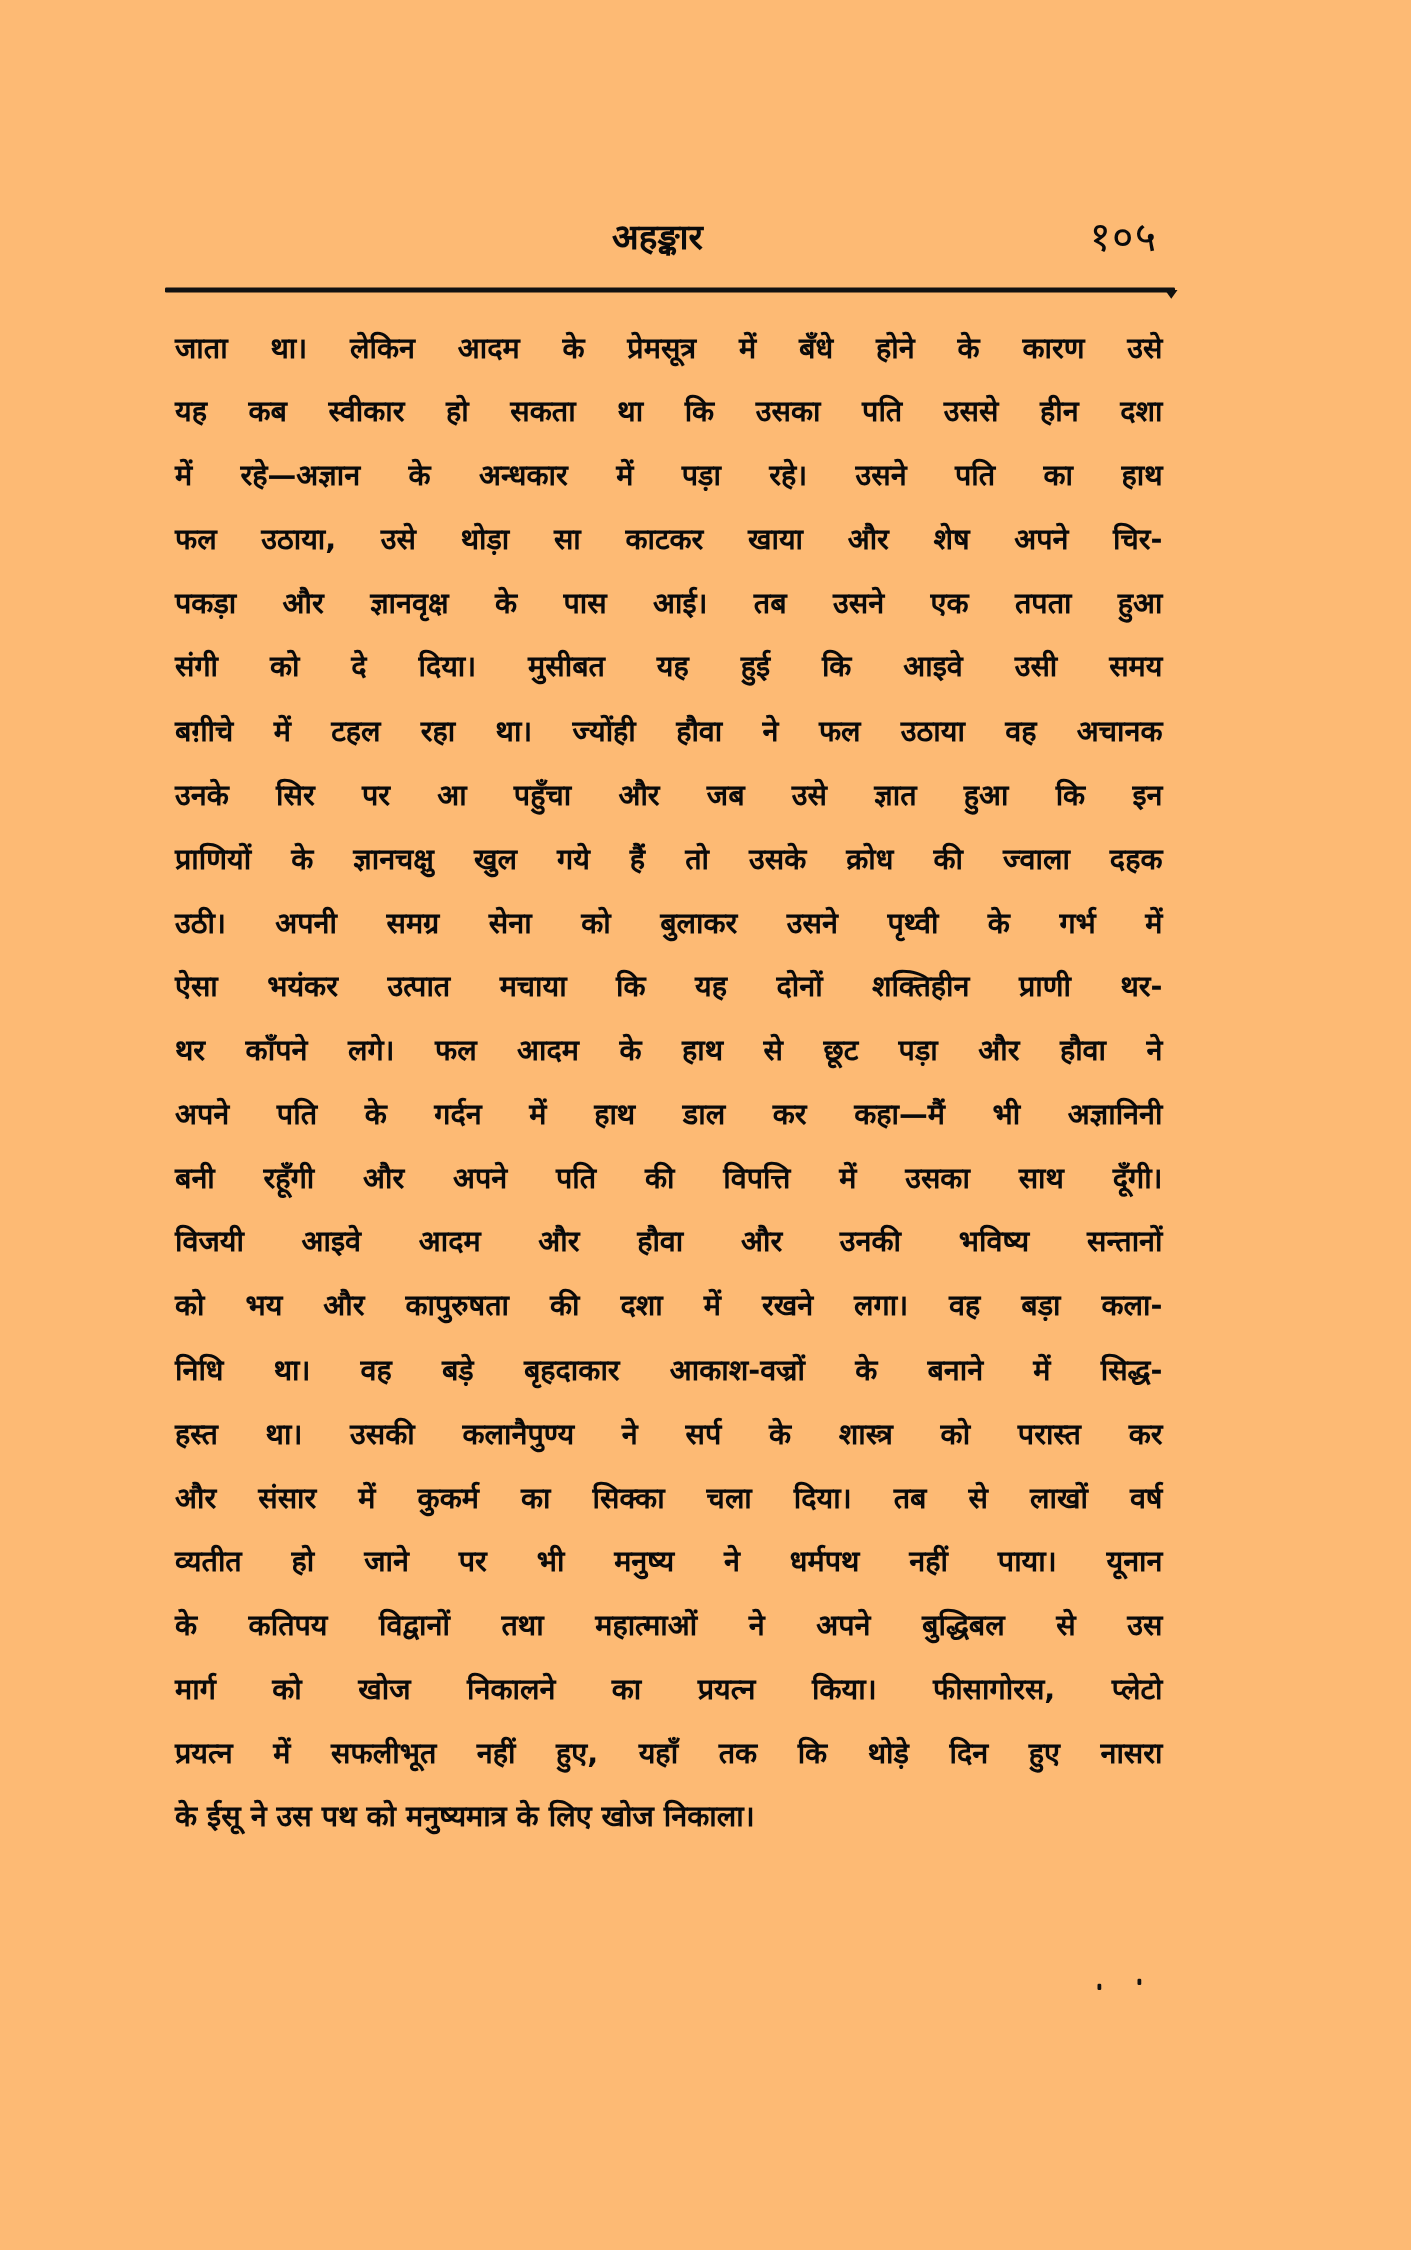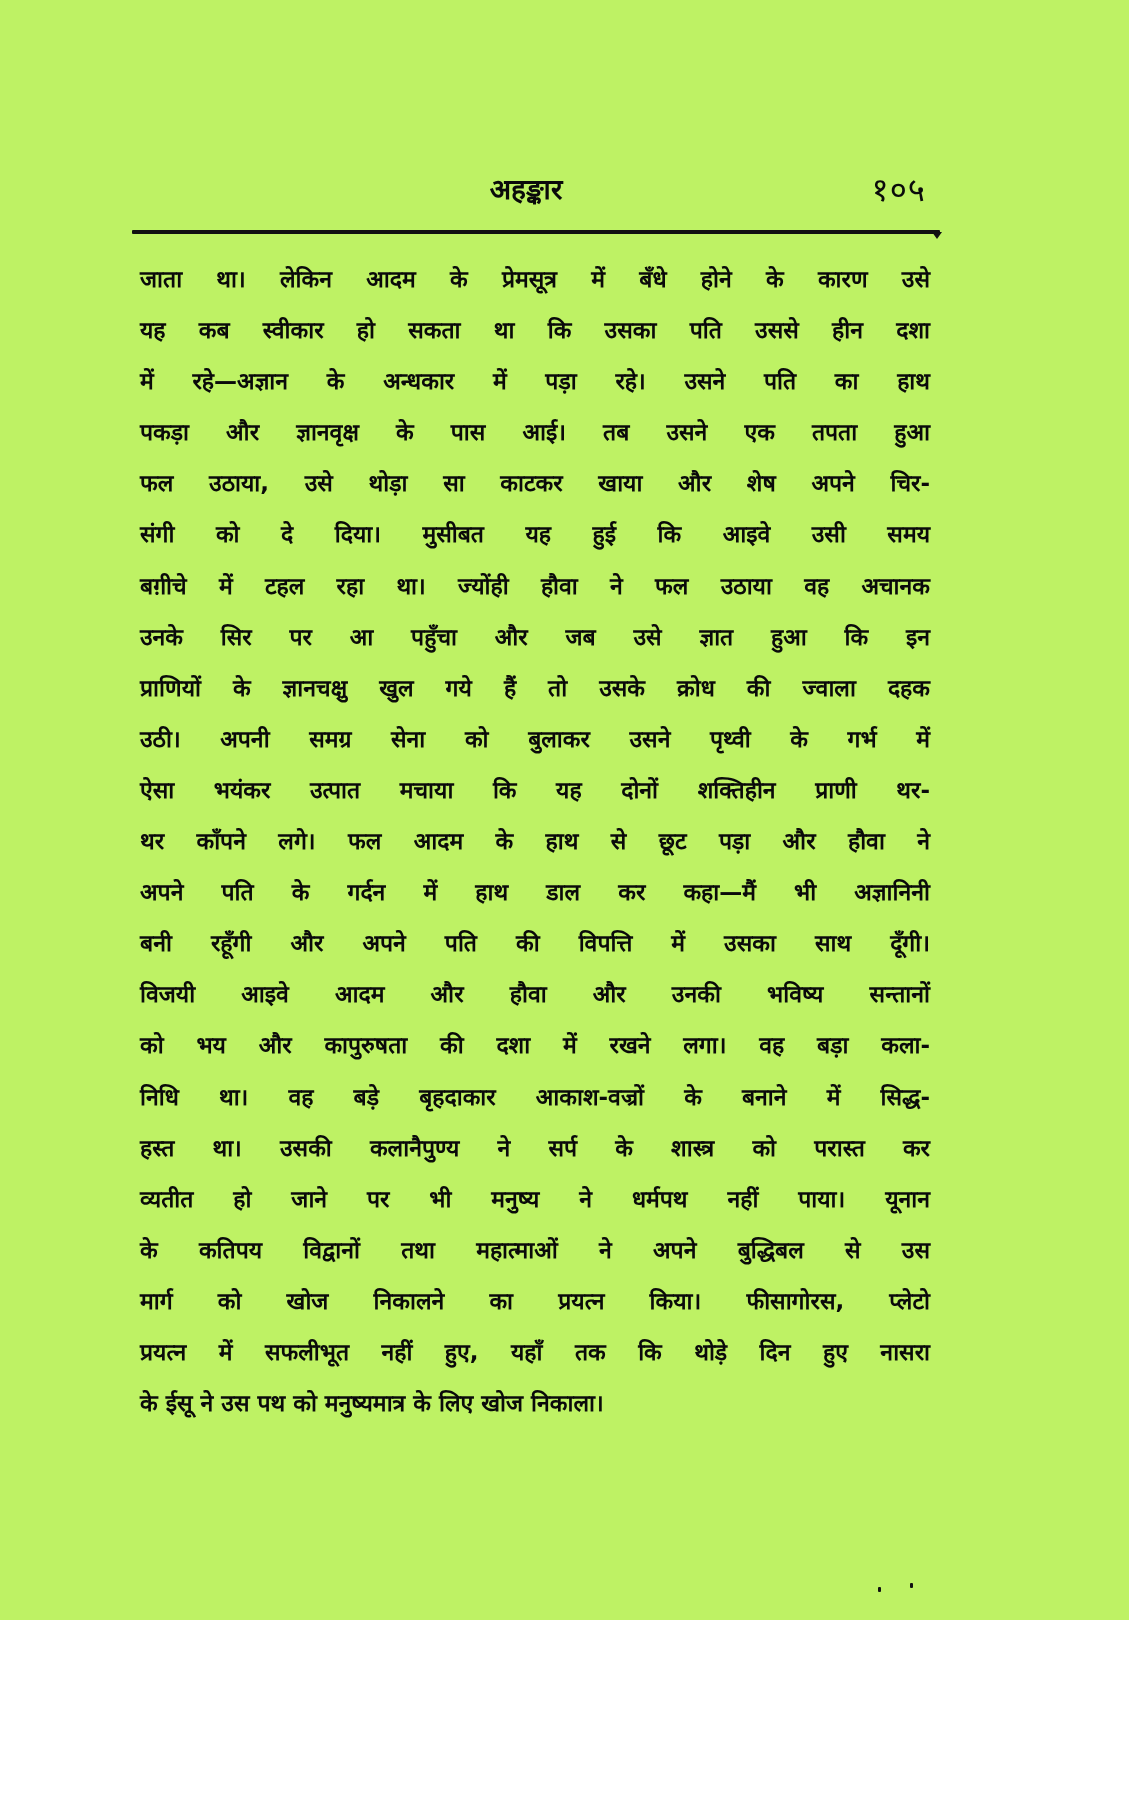--- a/index.html
+++ b/index.html
@@ -12,22 +12,22 @@
       height: 1800px;
       position: relative;
       overflow: hidden;
       font-family: "DejaVu Serif", "Liberation Serif", serif;
       color: #0a0a0a;
     }
     .page {
       position: absolute;
       left: 0; top: 0;
       width: 1129px;
-      height: 1620px;
-      background: #bef264;
+      height: 1800px;
+      background: #fdba74;
     }
     .running-head {
       position: absolute;
       left: 132px;
       top: 168px;
       width: 808px;
       height: 44px;
     }
     .head-title {
       position: absolute;
@@ -113,35 +113,36 @@
     <div class="head-title">अहङ्कार</div>
     <div class="page-number">१०५</div>
   </div>
 
   <div class="head-rule"></div>
 
   <div class="body-text">
     <div class="line">जाता था। लेकिन आदम के प्रेमसूत्र में बँधे होने के कारण उसे</div>
     <div class="line">यह कब स्वीकार हो सकता था कि उसका पति उससे हीन दशा</div>
     <div class="line">में रहे—अज्ञान के अन्धकार में पड़ा रहे। उसने पति का हाथ</div>
+    <div class="line">फल उठाया, उसे थोड़ा सा काटकर खाया और शेष अपने चिर-</div>
     <div class="line">पकड़ा और ज्ञानवृक्ष के पास आई। तब उसने एक तपता हुआ</div>
-    <div class="line">फल उठाया, उसे थोड़ा सा काटकर खाया और शेष अपने चिर-</div>
     <div class="line">संगी को दे दिया। मुसीबत यह हुई कि आइवे उसी समय</div>
     <div class="line">बग़ीचे में टहल रहा था। ज्योंही हौवा ने फल उठाया वह अचानक</div>
     <div class="line">उनके सिर पर आ पहुँचा और जब उसे ज्ञात हुआ कि इन</div>
     <div class="line">प्राणियों के ज्ञानचक्षु खुल गये हैं तो उसके क्रोध की ज्वाला दहक</div>
     <div class="line">उठी। अपनी समग्र सेना को बुलाकर उसने पृथ्वी के गर्भ में</div>
     <div class="line">ऐसा भयंकर उत्पात मचाया कि यह दोनों शक्तिहीन प्राणी थर-</div>
     <div class="line">थर काँपने लगे। फल आदम के हाथ से छूट पड़ा और हौवा ने</div>
     <div class="line">अपने पति के गर्दन में हाथ डाल कर कहा—मैं भी अज्ञानिनी</div>
     <div class="line">बनी रहूँगी और अपने पति की विपत्ति में उसका साथ दूँगी।</div>
     <div class="line">विजयी आइवे आदम और हौवा और उनकी भविष्य सन्तानों</div>
     <div class="line">को भय और कापुरुषता की दशा में रखने लगा। वह बड़ा कला-</div>
     <div class="line">निधि था। वह बड़े बृहदाकार आकाश-वज्रों के बनाने में सिद्ध-</div>
     <div class="line">हस्त था। उसकी कलानैपुण्य ने सर्प के शास्त्र को परास्त कर</div>
+    <div class="line">और संसार में कुकर्म का सिक्का चला दिया। तब से लाखों वर्ष</div>
     <div class="line">व्यतीत हो जाने पर भी मनुष्य ने धर्मपथ नहीं पाया। यूनान</div>
     <div class="line">के कतिपय विद्वानों तथा महात्माओं ने अपने बुद्धिबल से उस</div>
     <div class="line">मार्ग को खोज निकालने का प्रयत्न किया। फीसागोरस, प्लेटो</div>
     <div class="line">प्रयत्न में सफलीभूत नहीं हुए, यहाँ तक कि थोड़े दिन हुए नासरा</div>
     <div class="line last">के ईसू ने उस पथ को मनुष्यमात्र के लिए खोज निकाला।</div>
   </div>
 
   <div class="specks">
     <span class="speck" style="left:8px; top:4px;"></span>
     <span class="speck" style="left:40px; top:0px;"></span>

